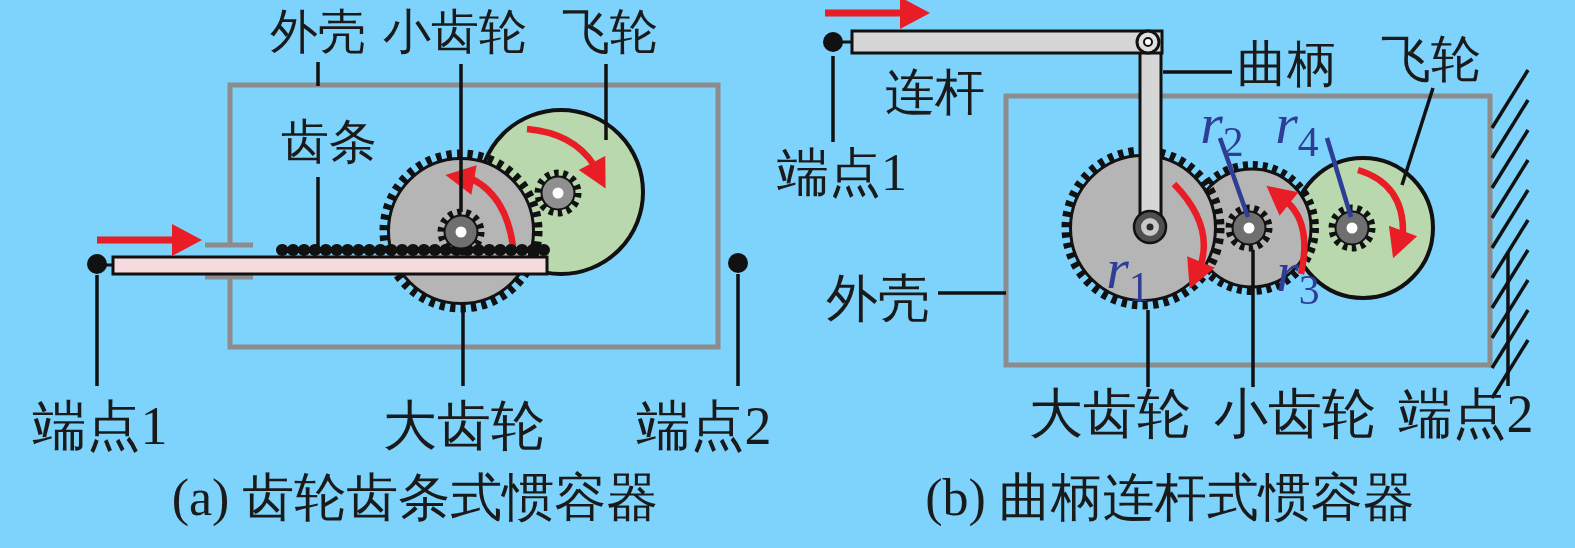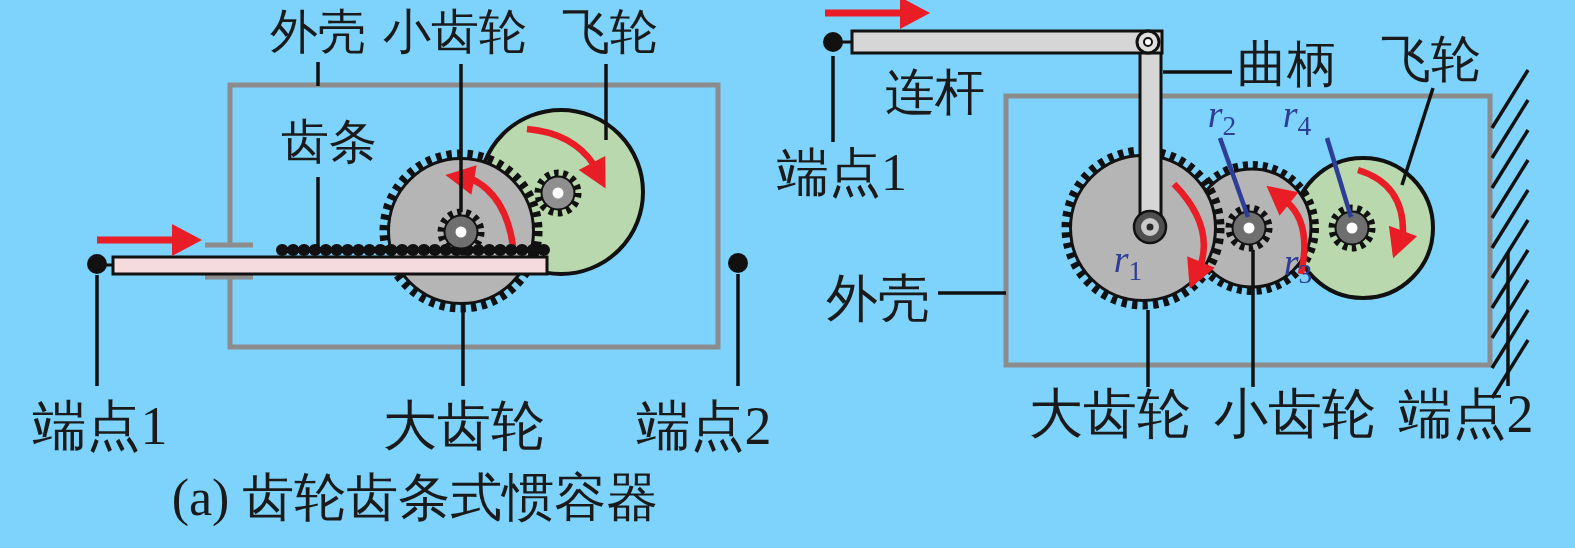--- a/index.html
+++ b/index.html
@@ -7,21 +7,21 @@
          font-family:"Liberation Serif","DejaVu Serif",serif;}
   #gfx{position:absolute;left:0;top:0;}
   .lbl{position:absolute;color:#1a1a1a;white-space:nowrap;transform:translateX(-50%);
        line-height:1.05;z-index:5;}
   .sz-a-top{font-size:48px;}
   .sz-b-top{font-size:50px;}
   .sz-bot{font-size:54px;}
   .sz-mid{font-size:52px;}
   .caption{font-size:52px;}
   .rlbl{position:absolute;transform:translateX(-50%);font-style:italic;color:#2e3d96;
-        font-size:38px;line-height:1;z-index:5;white-space:nowrap;}
+        font-size:58px;line-height:1;z-index:5;white-space:nowrap;}
   .rlbl sub{font-size:0.72em;font-style:normal;vertical-align:-0.3em;}
 </style>
 </head>
 <body>
 
 <div id="stage">
 
 <svg id="gfx" width="1575" height="548" viewBox="0 0 1575 548">
 
   <g>
@@ -184,19 +184,20 @@
   <div class="lbl caption" style="left:415px;top:471px">(a) 齿轮齿条式惯容器</div>
 
   <div class="lbl sz-b-top" style="left:1287px;top:38px">曲柄</div>
   <div class="lbl sz-b-top" style="left:935px;top:66px">连杆</div>
   <div class="lbl sz-b-top" style="left:1431px;top:33px">飞轮</div>
   <div class="lbl sz-mid" style="left:842px;top:146px">端点1</div>
   <div class="lbl sz-mid" style="left:878px;top:272px">外壳</div>
   <div class="lbl sz-bot" style="left:1110px;top:386px">大齿轮</div>
   <div class="lbl sz-bot" style="left:1295px;top:386px">小齿轮</div>
   <div class="lbl sz-bot" style="left:1466px;top:386px">端点2</div>
+  <div class="lbl caption" style="left:1170px;top:471px">(b) 曲柄连杆式惯容器</div>
 
   <div class="rlbl" style="left:1128px;top:240px"><span>r</span><sub>1</sub></div>
   <div class="rlbl" style="left:1222px;top:95px"><span>r</span><sub>2</sub></div>
   <div class="rlbl" style="left:1298px;top:243px"><span>r</span><sub>3</sub></div>
   <div class="rlbl" style="left:1297px;top:95px"><span>r</span><sub>4</sub></div>
 
 </div>
 
 </body></html>

